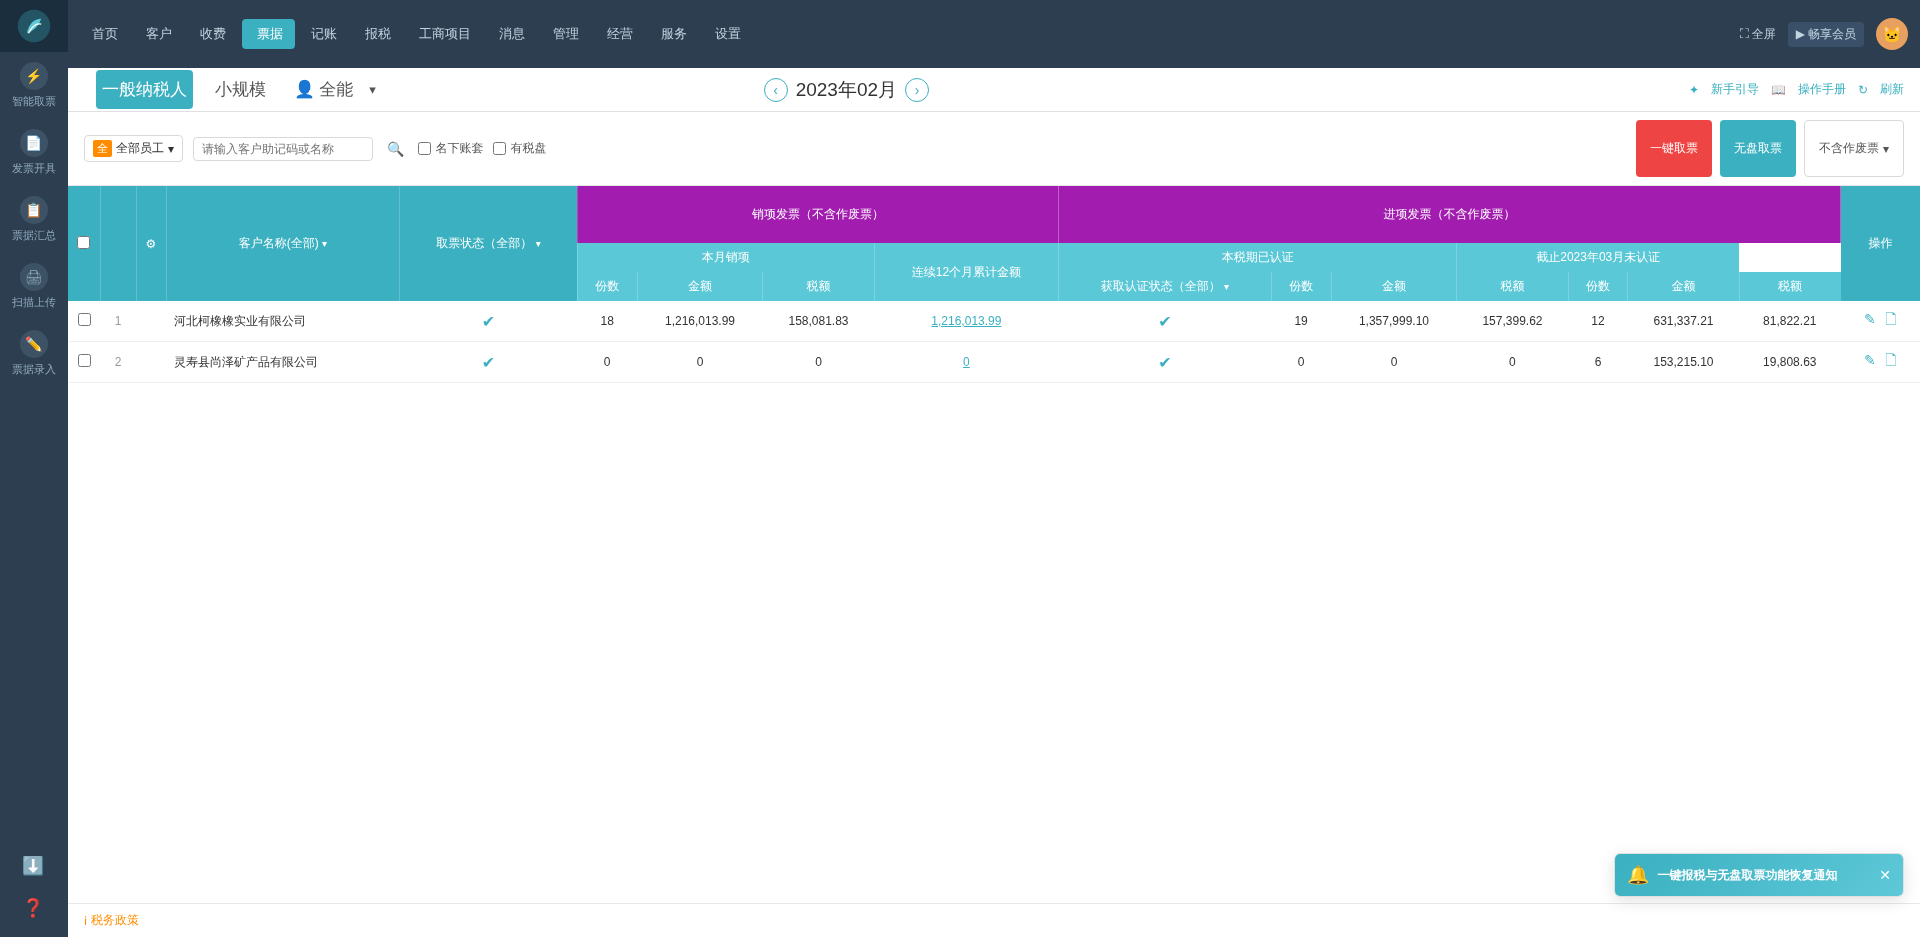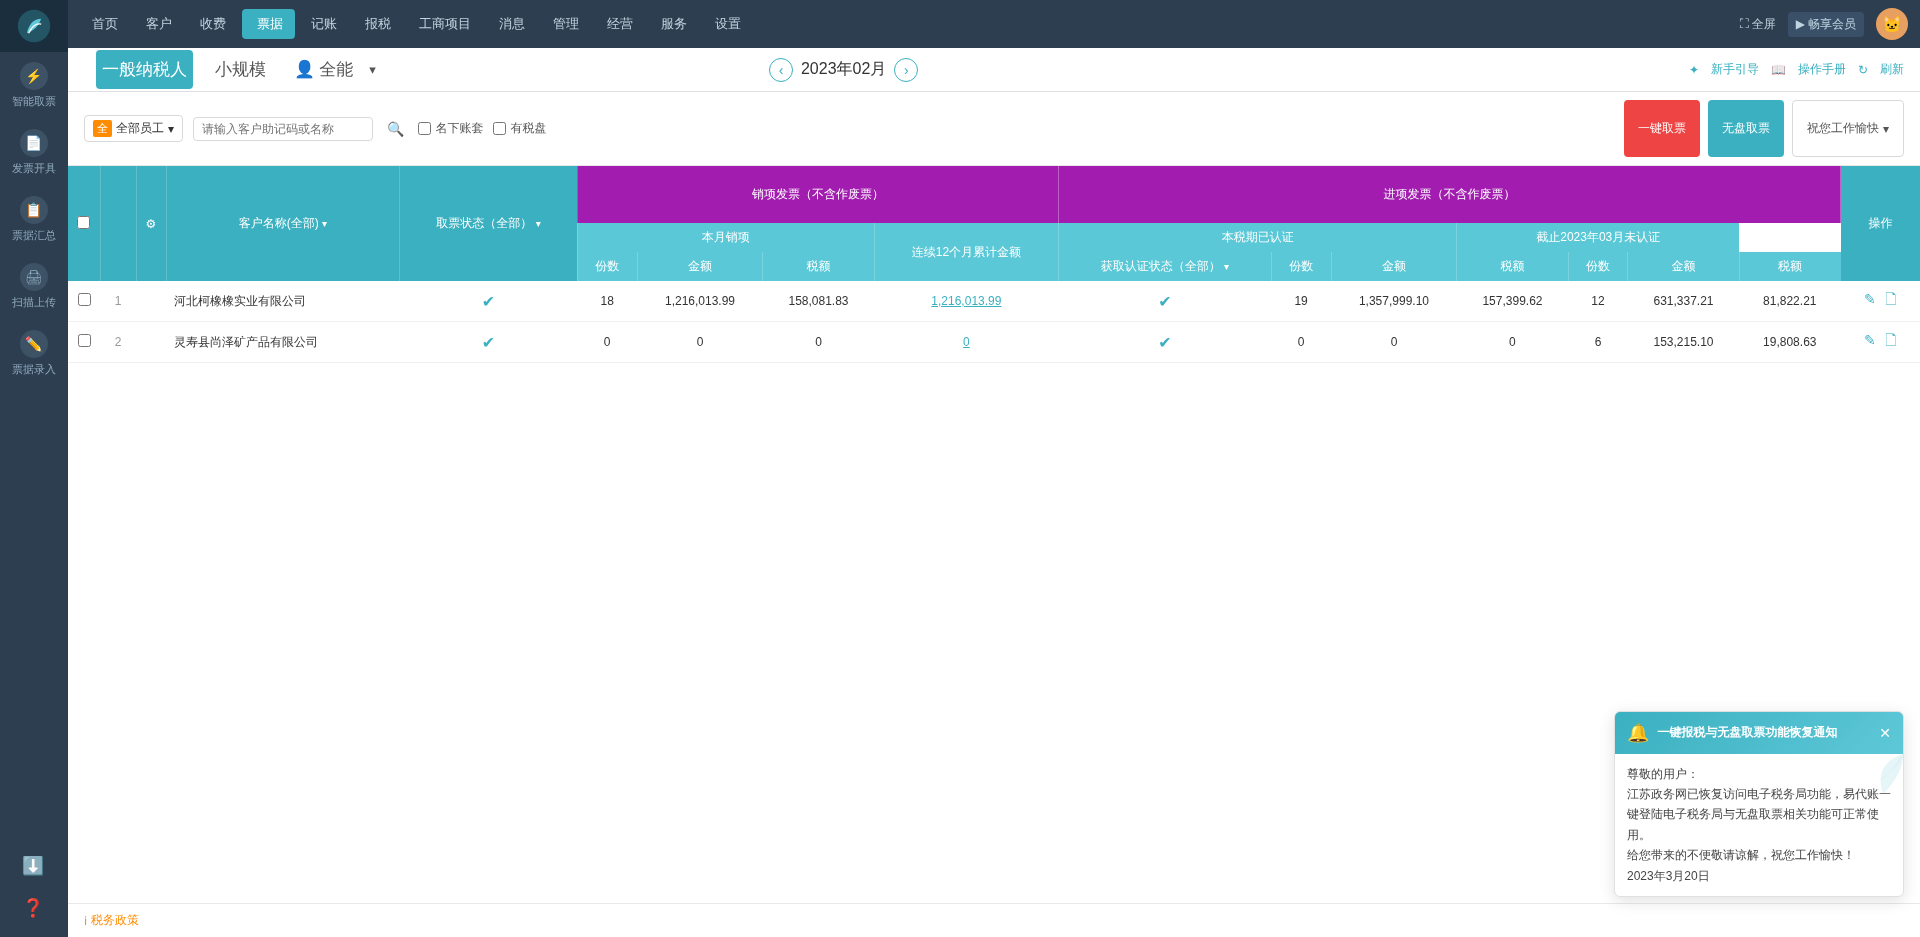--- a/index.html
+++ b/index.html
@@ -55,21 +55,21 @@
     .sidebar-bottom .sidebar-item { padding: 8px 4px; }
 
     
     .main-area {
       flex: 1;
       display: flex;
       flex-direction: column;
       overflow: hidden;
     }
     .topnav {
-      height: 48px;
+      height: 68px;
       background: #2d3e50;
       display: flex;
       align-items: center;
       padding: 0 12px;
       gap: 4px;
     }
     .topnav-item {
       color: #c0d4e0;
       padding: 6px 12px;
       border-radius: 4px;
@@ -151,21 +151,21 @@
     }
     .nav-arrow {
       width: 24px; height: 24px;
       border-radius: 50%;
       border: 1px solid #3ab0c0;
       color: #3ab0c0;
       display: flex; align-items: center; justify-content: center;
       cursor: pointer;
       font-size: 14px;
     }
-    .month-label { font-size: 16px; color: #333; font-weight: 500; }
+    .month-label { font-size: 19px; color: #333; font-weight: 500; }
     .tabbar-right {
       margin-left: auto;
       display: flex;
       align-items: center;
       gap: 12px;
       font-size: 12px;
       color: #3ab0c0;
     }
     .tabbar-right span { cursor: pointer; }
 
@@ -480,21 +480,21 @@
       </label>
       <label class="checkbox-label">
         <input type="checkbox" style="">
         <span>有税盘</span>
       </label>
 
       <div class="filter-right">
         <button class="btn-orange">一键取票</button>
         <button class="btn-teal">无盘取票</button>
         <button class="btn-outline">
-          <span>祝您工作愉快</span>
+          <span>不含作废票</span>
           <span>▾</span>
         </button>
       </div>
     </div>
 
     <div class="table-wrap">
       <table>
         <thead>
           <tr>
             <th rowspan="3" class="header-checkbox-col">
@@ -608,28 +608,13 @@
 
   </div>
 </div>
 
 <div class="notification-popup">
   <div class="notification-header">
     <span class="icon">🔔</span>
     <span class="notification-title">一键报税与无盘取票功能恢复通知</span>
     <span class="notification-close">✕</span>
   </div>
-  <div style="position:relative;">
-
-    <div class="notif-deco">
-      <svg width="80" height="60" viewBox="0 0 80 60" fill="none">
-        <path d="M80 0 Q50 10 60 40 Q80 20 80 0Z" fill="#3ab0c020"></path>
-        <path d="M80 0 Q70 20 50 30 Q75 15 80 0Z" fill="#3ab0c030"></path>
-      </svg>
-    </div>
-    <div class="notification-body">
-      <span style="white-space:pre-line;">尊敬的用户：
-江苏政务网已恢复访问电子税务局功能，易代账一键登陆电子税务局与无盘取票相关功能可正常使用。
-给您带来的不便敬请谅解，祝您工作愉快！
-2023年3月20日</span>
-    </div>
-  </div>
 </div>
 
 </body></html>

